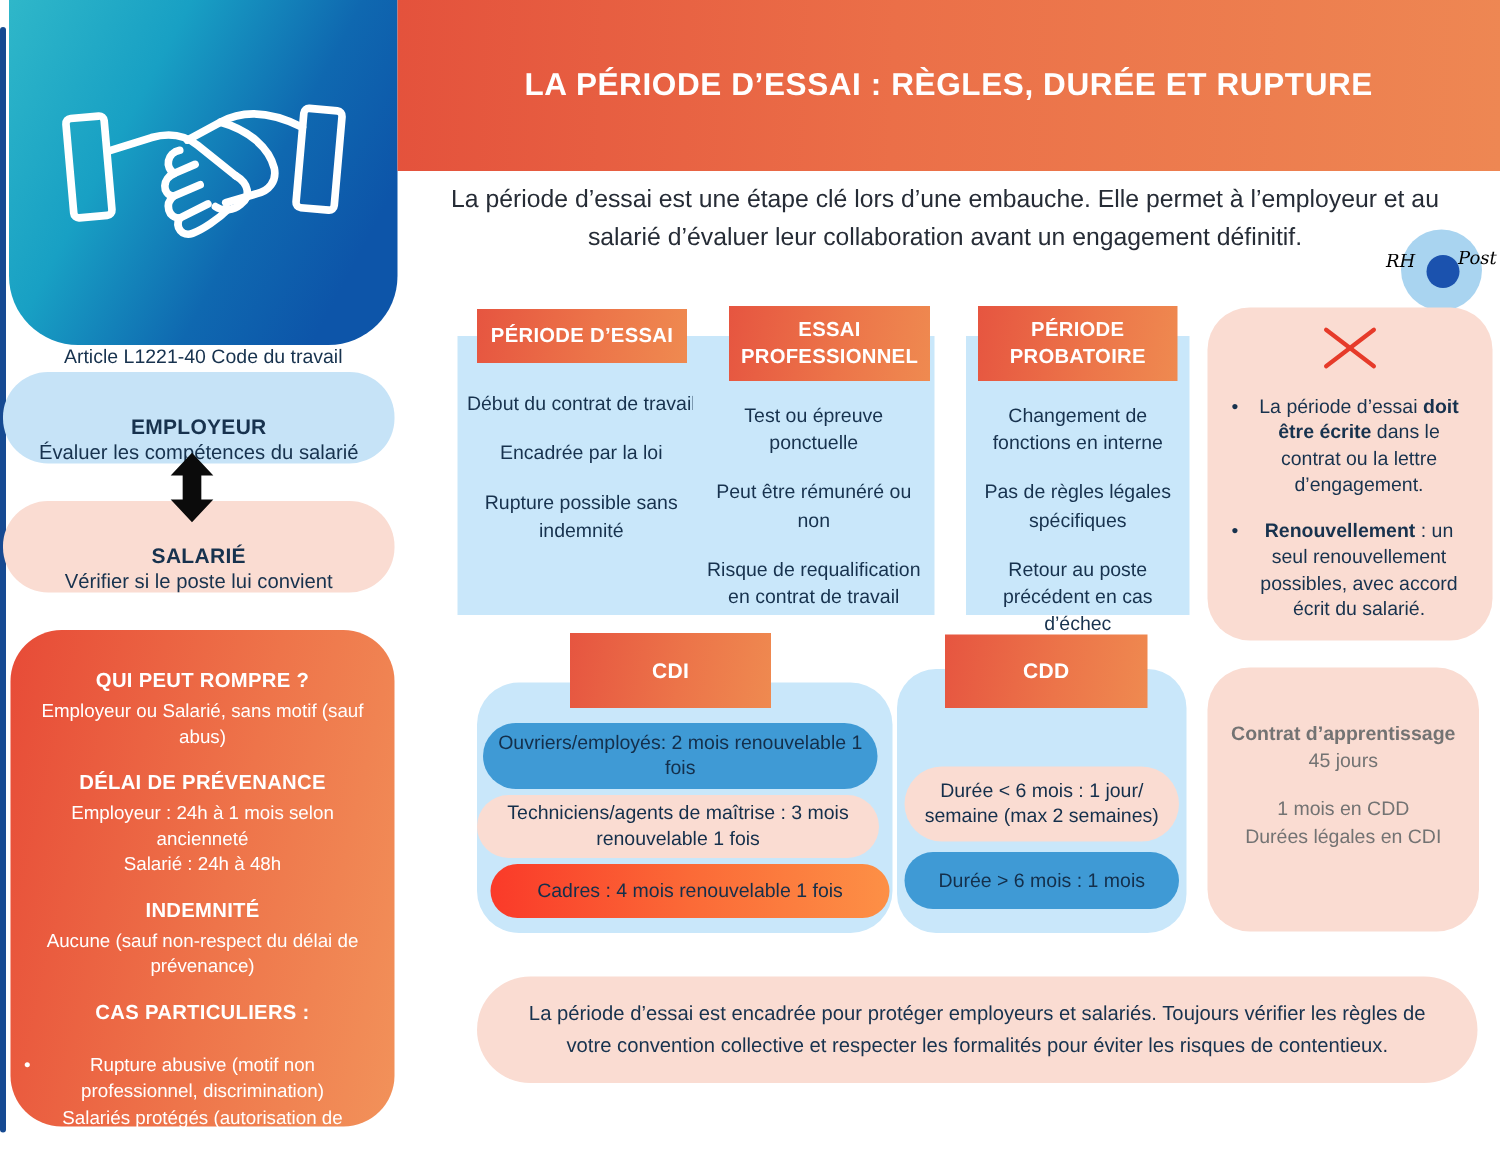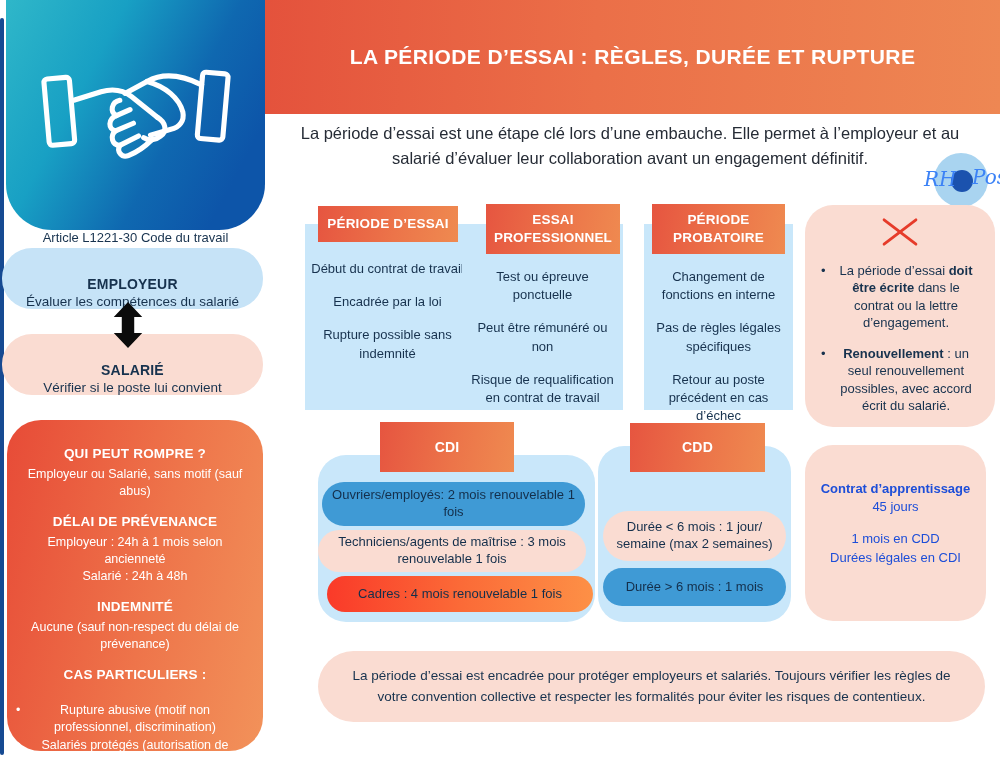--- a/index.html
+++ b/index.html
@@ -42,21 +42,21 @@
                 display:flex; align-items:center; justify-content:center; }
   .header-bar h1 { color:#fff; font-size:21px; font-weight:800; letter-spacing:.4px; }
 
   .intro { left:280px; top:121px; width:700px; text-align:center; font-size:16.5px;
            line-height:1.5; color:#262c36; font-weight:500; }
 
   
   .logo { left:926px; top:150px; width:70px; height:60px; }
   .logo-circle { position:absolute; left:8px; top:3px; width:54px; height:54px; border-radius:50%; background:#a9d4f0; }
   .logo-dot { position:absolute; left:25px; top:20px; width:22px; height:22px; border-radius:50%; background:#1b52ae; }
-  .logo-rh, .logo-post { position:absolute; font-family:"DejaVu Serif", serif; font-style:italic; color:#3b82f6; font-size:20px; }
+  .logo-rh, .logo-post { position:absolute; font-family:"DejaVu Serif", serif; font-style:italic; color:#000000; font-size:12px; }
   .logo-rh { left:-2px; top:17px; }
   .logo-post { left:46px; top:15px; }
 
   
   .tab { background:linear-gradient(100deg,#e65540 0%,#ec7449 55%,#ef8a50 100%); color:#fff;
          font-weight:bold; font-size:13.5px; text-align:center; display:flex; align-items:center;
          justify-content:center; line-height:1.3; z-index:2; letter-spacing:.2px; }
   .tab1 { left:318px; top:206px; width:140px; height:36px; }
   .tab2 { left:486px; top:204px; width:134px; height:50px; }
   .tab3 { left:652px; top:204px; width:133px; height:50px; }
@@ -85,21 +85,21 @@
               font-size:13px; line-height:1.3; color:#142f4b; z-index:2; padding:0 8px; }
   .cdi-p1 { left:322px; top:482px; width:263px; height:44px; border-radius:22px; background:#3f9ad5; }
   .cdi-p2 { left:318px; top:530px; width:268px; height:42px; border-radius:21px; background:#fadcd2; }
   .cdi-p3 { left:327px; top:576px; width:266px; height:36px; border-radius:18px;
             background:linear-gradient(90deg,#fa3a29 0%,#fb6a37 50%,#fd9046 100%); }
   .cdd-p1 { left:603px; top:511px; width:183px; height:50px; border-radius:25px; background:#fadcd2; }
   .cdd-p2 { left:603px; top:568px; width:183px; height:38px; border-radius:19px; background:#3f9ad5; }
 
   
   .appr { left:805px; top:445px; width:181px; height:176px; background:#fadcd2; border-radius:28px;
-          text-align:center; font-size:13px; line-height:1.4; color:#1d4ed8; padding:35px 10px 0; }
+          text-align:center; font-size:13px; line-height:1.4; color:#737373; padding:35px 10px 0; }
   .appr .gap { height:14px; }
 
   
   .summary { left:318px; top:651px; width:667px; height:71px; background:#fadcd2; border-radius:36px;
              display:flex; align-items:center; justify-content:center; text-align:center;
              font-size:13.5px; line-height:1.5; color:#17324e; padding:0 34px; }
 </style>
 </head>
 <body>
 
@@ -119,21 +119,21 @@
           <path d="M96 60 C86 62 84 74 92 78 C82 82 82 94 91 96 C84 102 87 113 96 113 C92 120 98 128 106 125 C114 122 126 114 134 106"></path>
           <path d="M92 78 L108 71"></path>
           <path d="M91 96 L112 87"></path>
           <path d="M96 113 L118 102"></path>
           <path d="M140 80 C150 86 152 96 144 102 C138 107 130 108 124 104"></path>
         </g>
       </svg>
     </span>
   </div>
 
-  <div class="abs article-ref">Article L1221-30 Code du travail</div>
+  <div class="abs article-ref">Article L1221-40 Code du travail</div>
 
   <div class="abs pill pill-emp">
     <div class="pt">EMPLOYEUR</div>
     <div class="ps">Évaluer les compétences du salarié</div>
   </div>
 
   <span class="abs v-arrow">
     <svg viewBox="0 0 36 52" width="32" height="48">
       <path d="M18 0 L34 17 H25 V35 H34 L18 52 L2 35 H11 V17 H2 Z" fill="#0b0b0b"></path>
     </svg>

